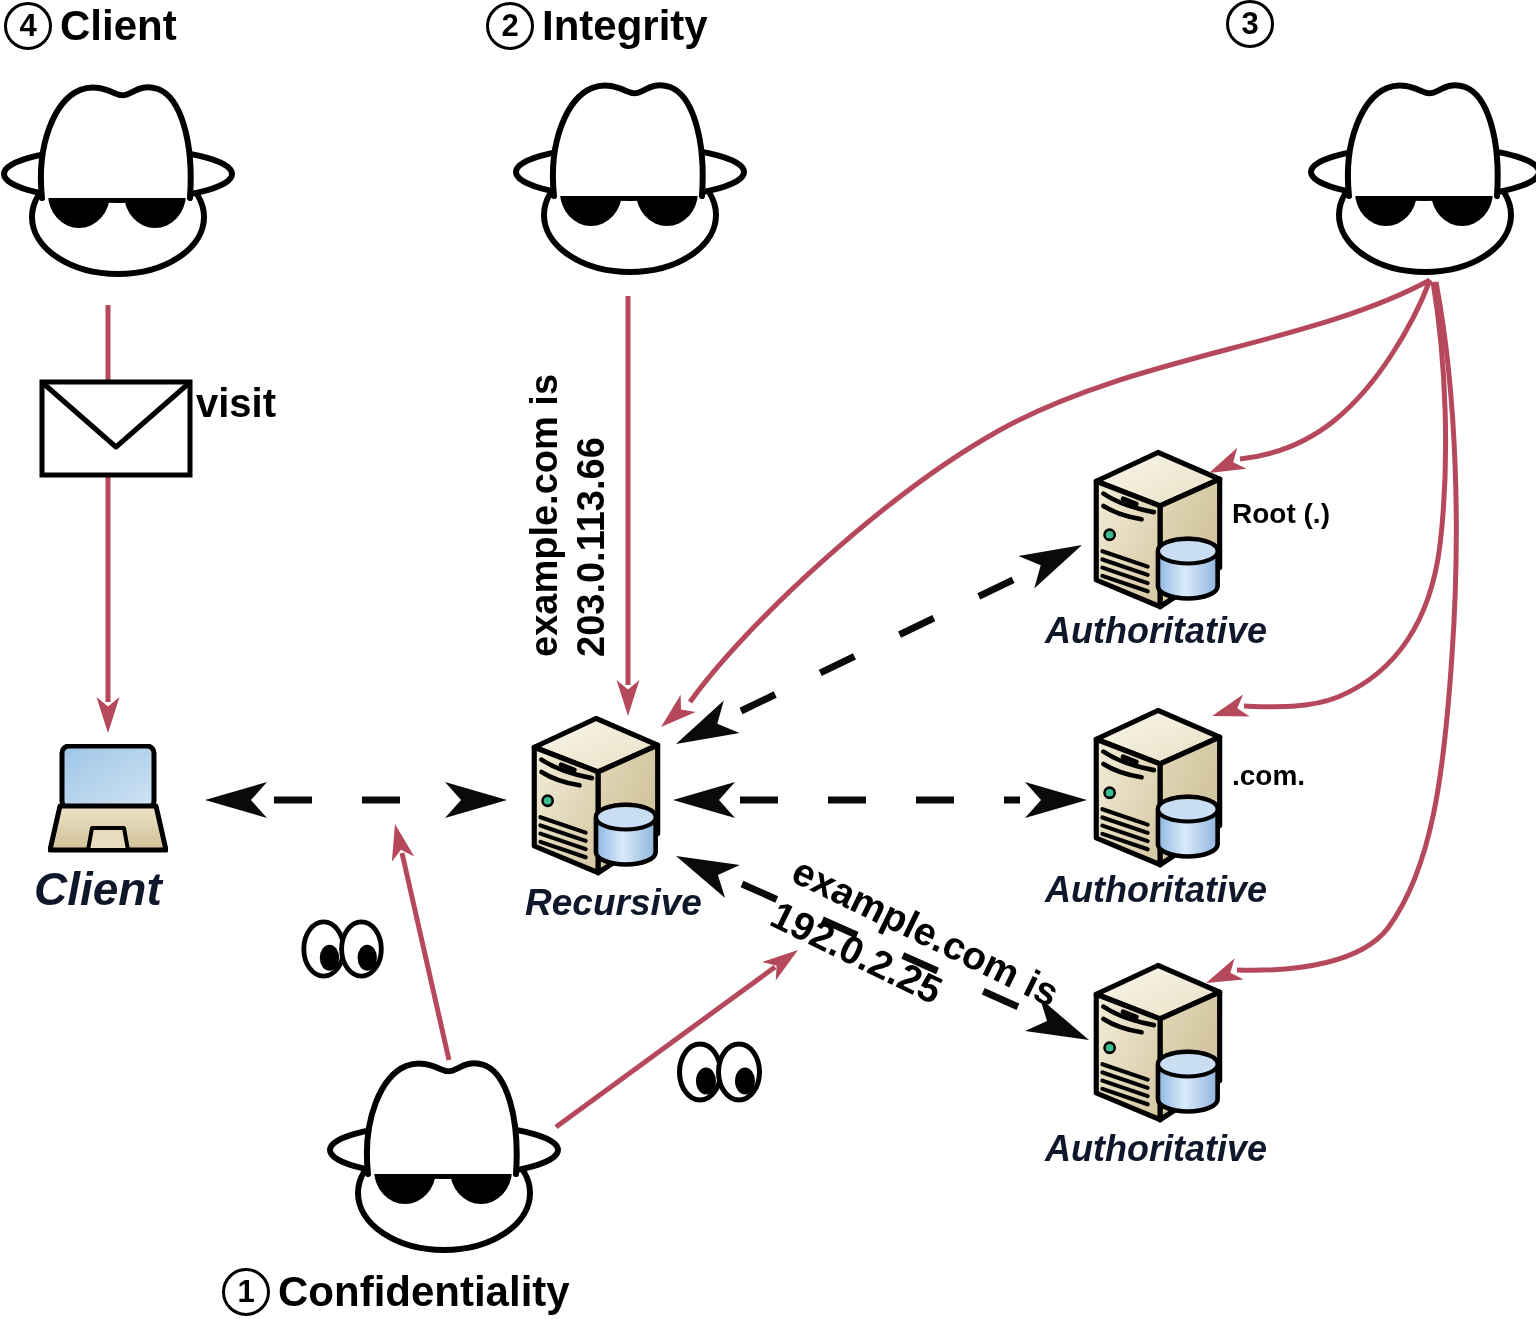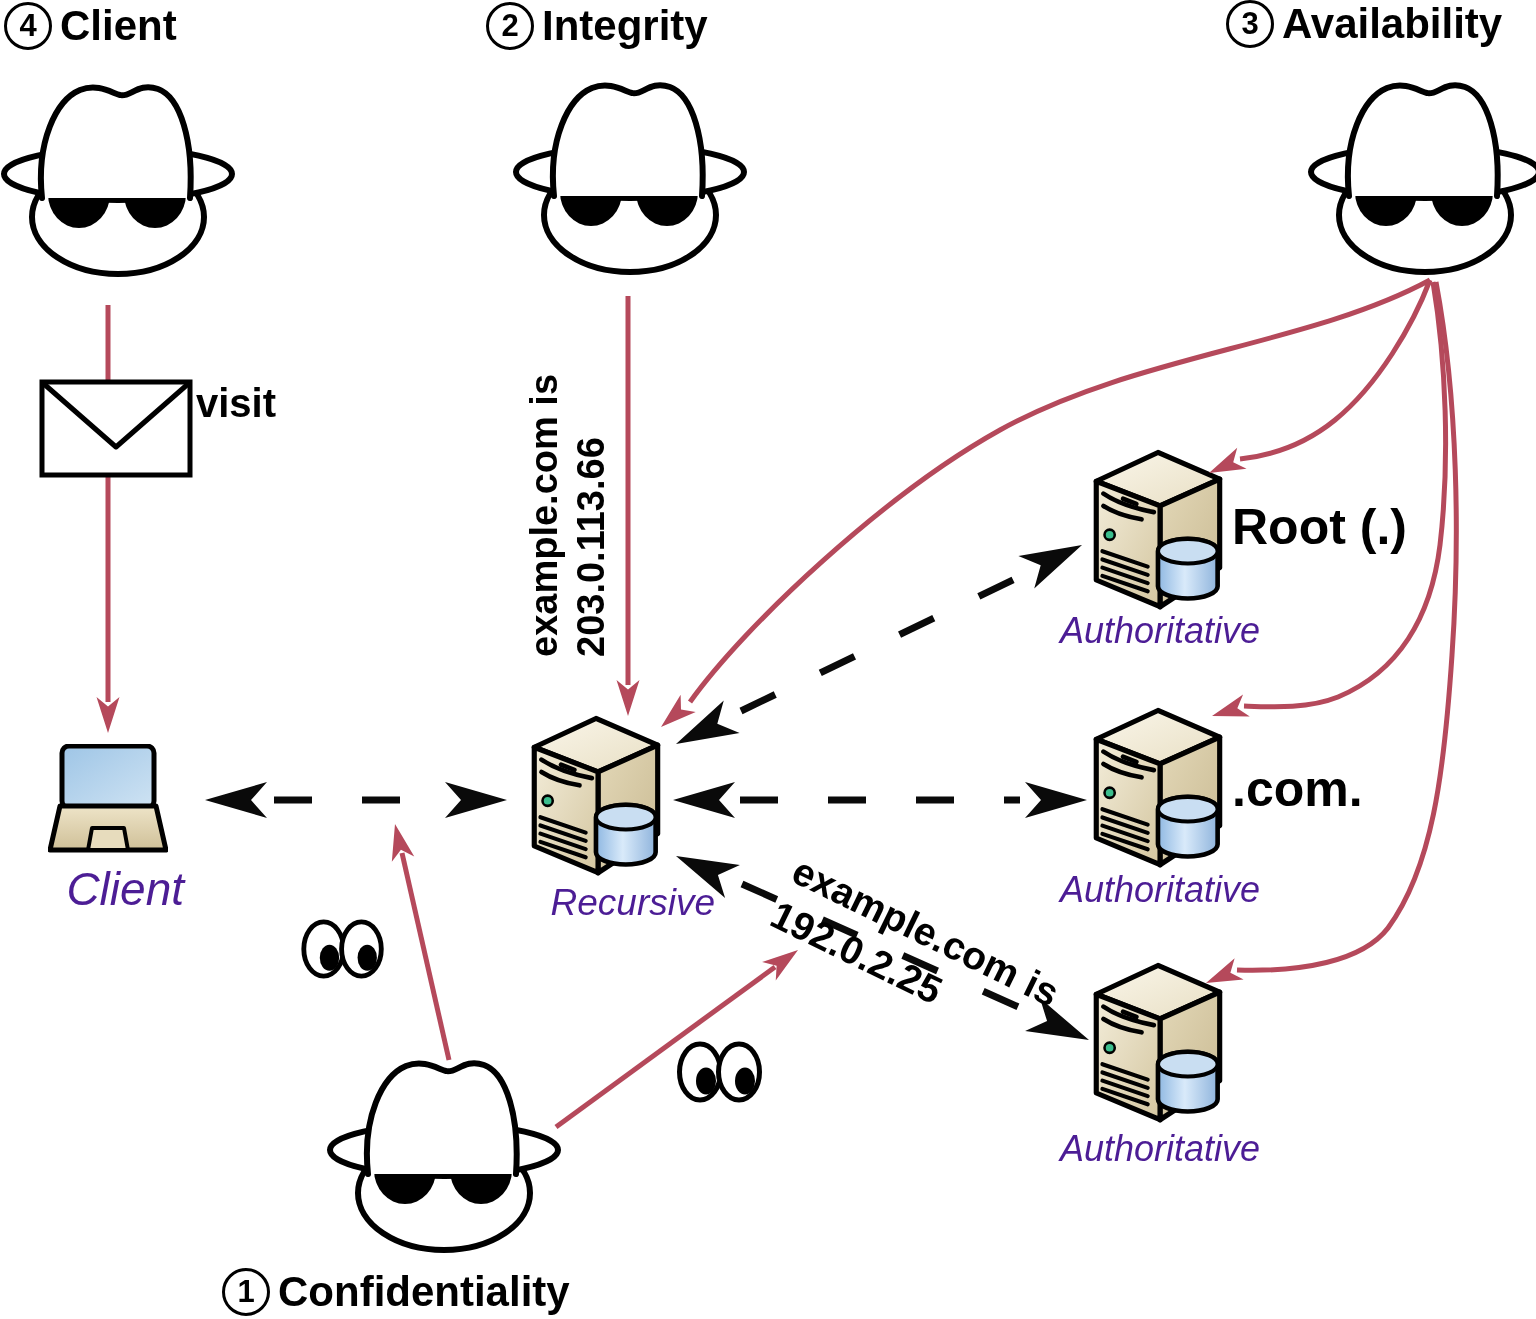--- a/index.html
+++ b/index.html
@@ -4,23 +4,23 @@
 <style>
   html,body{margin:0;padding:0;background:#ffffff;}
   #stage{position:relative;width:1536px;height:1319px;background:#ffffff;overflow:hidden;
          font-family:"Liberation Sans","DejaVu Sans",sans-serif;}
   #scene{position:absolute;left:0;top:0;}
   .lbl{position:absolute;display:flex;align-items:center;font-weight:bold;
        font-size:42px;color:#000;white-space:nowrap;}
   .lbl .circ{display:inline-flex;align-items:center;justify-content:center;
        width:42px;height:42px;border:3px solid #000;border-radius:50%;
        font-size:31px;font-weight:bold;margin-right:8px;flex:0 0 auto;}
-  .nodecap{position:absolute;font-weight:normal;font-style:italic;text-align:right;
-       color:#4c1d95;white-space:nowrap;}
-  .srvname{position:absolute;font-weight:bold;font-size:50px;color:#000;white-space:nowrap;}
+  .nodecap{position:absolute;font-weight:bold;font-style:italic;text-align:left;
+       color:#0f172a;white-space:nowrap;}
+  .srvname{position:absolute;font-weight:bold;font-size:28px;color:#000;white-space:nowrap;}
   .note{position:absolute;font-weight:bold;font-size:40px;line-height:51px;color:#000;white-space:nowrap;}
   #txt-spoof{position:absolute;left:412px;top:456px;width:310px;height:92px;
        font-weight:bold;font-size:38px;line-height:47px;color:#000;
        transform:rotate(-90deg);transform-origin:center;white-space:nowrap;}
   #txt-answer{position:absolute;left:806px;top:846px;width:360px;
        font-weight:bold;font-size:39px;line-height:49px;color:#000;
        transform:rotate(26deg);transform-origin:left top;white-space:nowrap;}
 </style>
 </head>
 <body>
@@ -191,21 +191,20 @@
 <div class="lbl" style="left:4px;top:2px;">
   <span class="circ">4</span>
   <span>Client</span>
 </div>
 <div class="lbl" style="left:486px;top:2px;">
   <span class="circ">2</span>
   <span>Integrity</span>
 </div>
 <div class="lbl" style="left:1226px;top:0px;">
   <span class="circ">3</span>
-  <span>Availability</span>
 </div>
 <div class="lbl" style="left:222px;top:1268px;">
   <span class="circ">1</span>
   <span>Confidentiality</span>
 </div>
 
 <div class="note" style="left:196px;top:378px;text-align:right;">
   <div>visit</div>
 </div>
 

